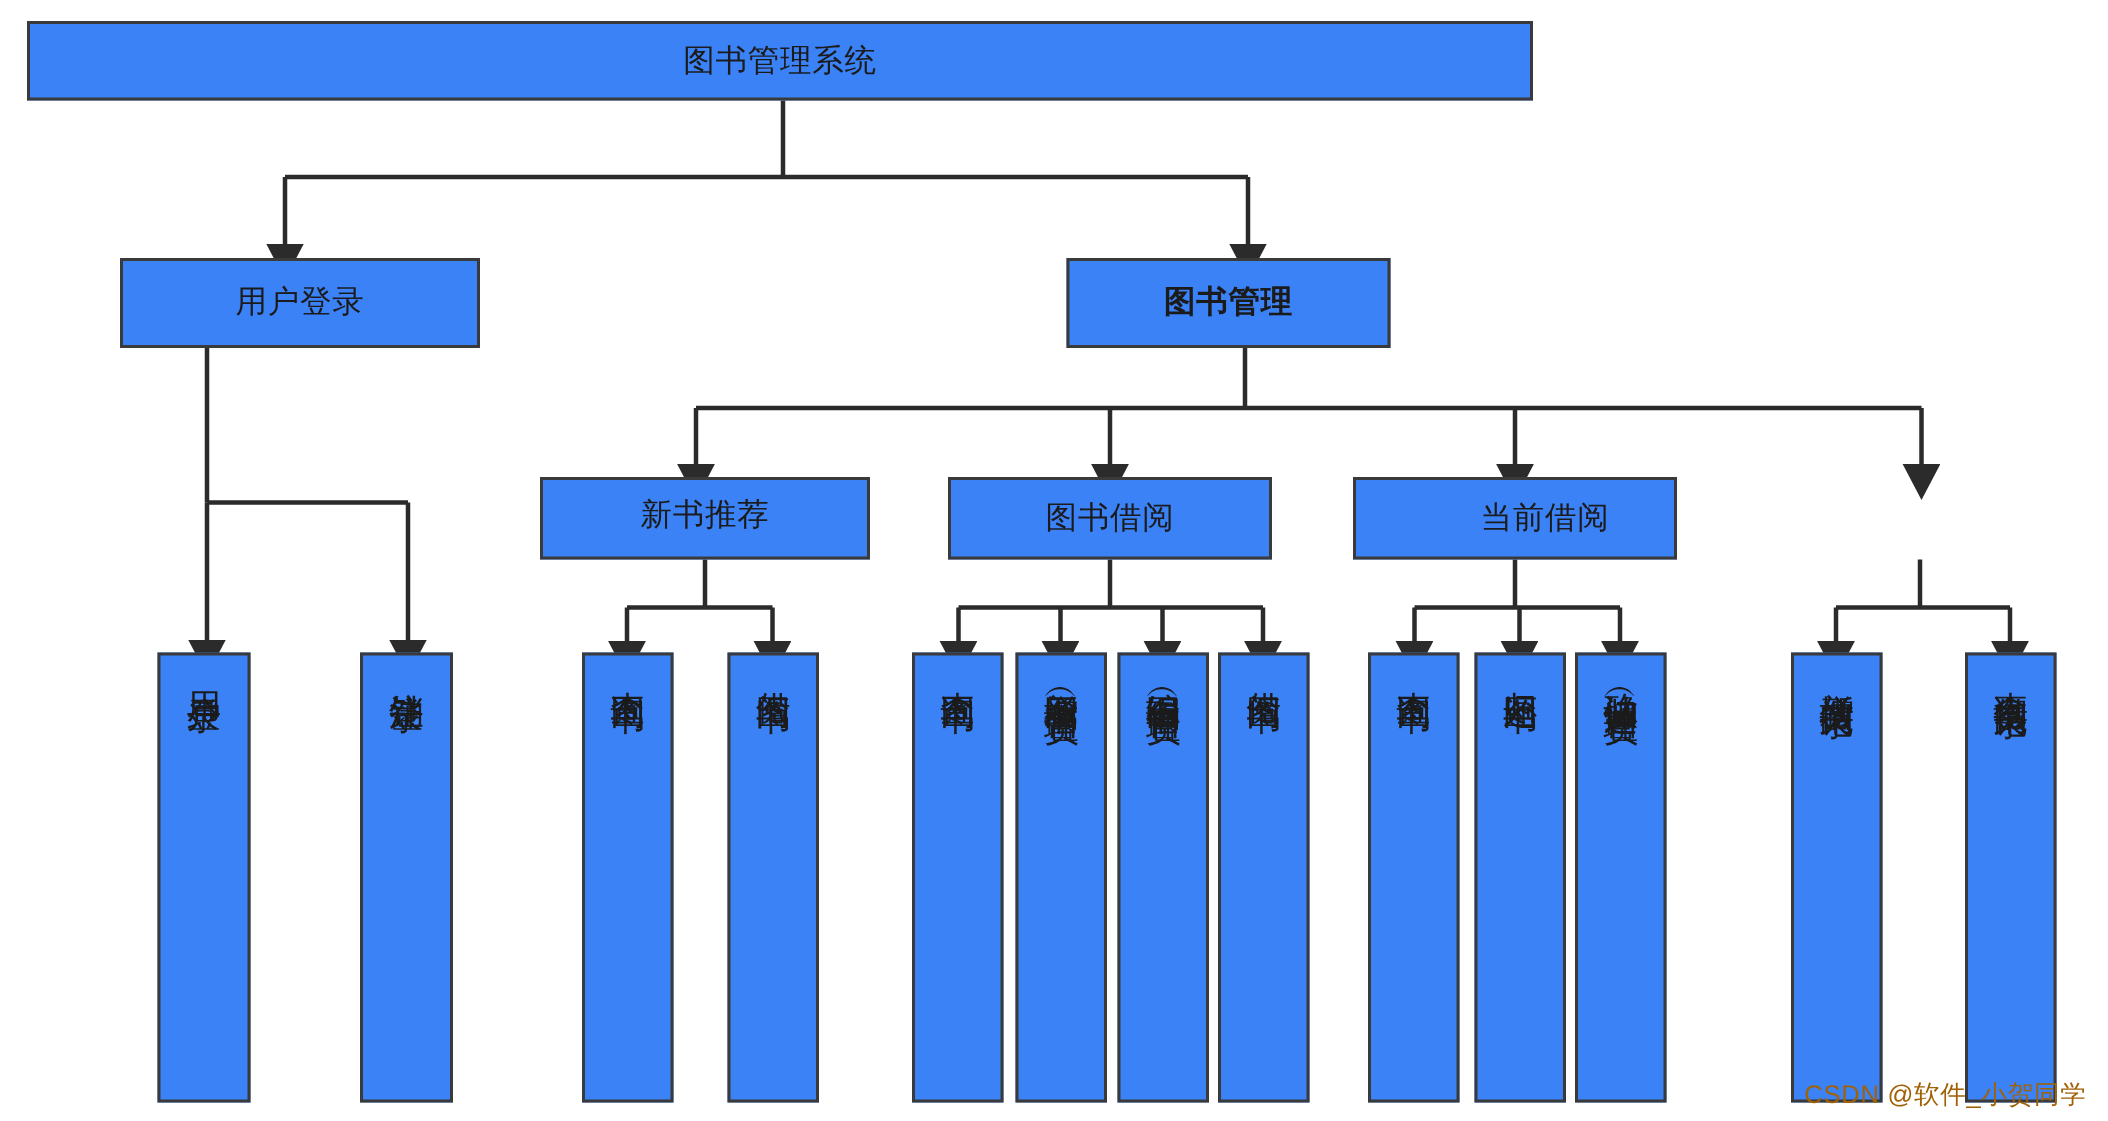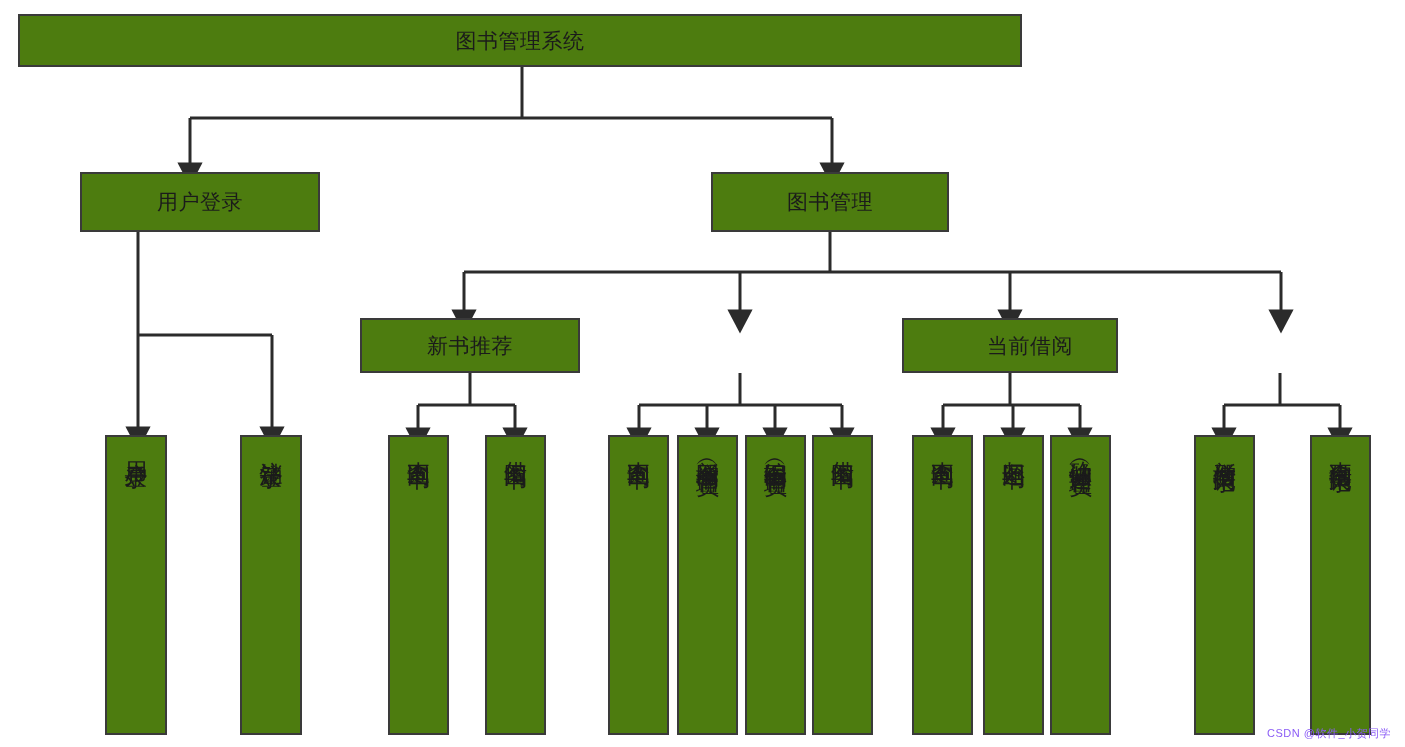--- a/index.html
+++ b/index.html
@@ -23,21 +23,21 @@
     position: absolute;
     left: 0;
     top: 0;
     width: 1405px;
     height: 747px;
     display: block;
   }
   .node-box {
     position: absolute;
     box-sizing: border-box;
-    background: #4d7c0f;
+    background: #3b82f6;
     border: 2px solid #3a3a3a;
     display: flex;
     align-items: center;
     justify-content: center;
     overflow: hidden;
   }
   .node-label {
     color: #1b1b1b;
     text-align: center;
     line-height: 1.12;
@@ -56,22 +56,22 @@
     text-orientation: upright;
     font-size: 23px;
     letter-spacing: 2px;
     line-height: 1.0;
     white-space: nowrap;
   }
   #watermark {
     position: absolute;
     right: 14px;
     bottom: 6px;
-    font-size: 11px;
-    color: #8b5cf6;
+    font-size: 17px;
+    color: #a16207;
     letter-spacing: 0.5px;
     white-space: nowrap;
     pointer-events: none;
   }
 </style>
 </head>
 <body>
 
 <div id="diagram-root">
 
@@ -126,26 +126,29 @@
     </g>
   </svg>
 
   <div class="node-box horiz" style="left:18px; top:14px; width:1004px; height:53px;">
     <span class="node-label">图书管理系统</span>
   </div>
 
   <div class="node-box horiz" style="left:80px; top:172px; width:240px; height:60px;">
     <span class="node-label">用户登录</span>
   </div>
-  <div class="node-box horiz" style="left:711px; top:172px; width:238px; height:60px;">
+  <div class="node-box horiz" style="left:711px; top:172px; width:216px; height:60px;font-weight:bold;">
     <span class="node-label">图书管理</span>
   </div>
 
-  <div class="node-box horiz" style="left:360px; top:318px; width:220px; height:55px;">
+  <div class="node-box horiz" style="left:360px; top:318px; width:220px; height:55px;font-family:Liberation Mono, monospace;">
     <span class="node-label">新书推荐</span>
+  </div>
+  <div class="node-box horiz" style="left:632px; top:318px; width:216px; height:55px;">
+    <span class="node-label">图书借阅</span>
   </div>
   <div class="node-box horiz" style="left:902px; top:318px; width:216px; height:55px;padding-left:40px;">
     <span class="node-label">当前借阅</span>
   </div>
 
   <div class="node-box vert" style="left:105px; top:435px; width:62px; height:300px;">
     <span class="node-label">用户登录</span>
   </div>
   <div class="node-box vert" style="left:240px; top:435px; width:62px; height:300px;">
     <span class="node-label">注销登录</span>

